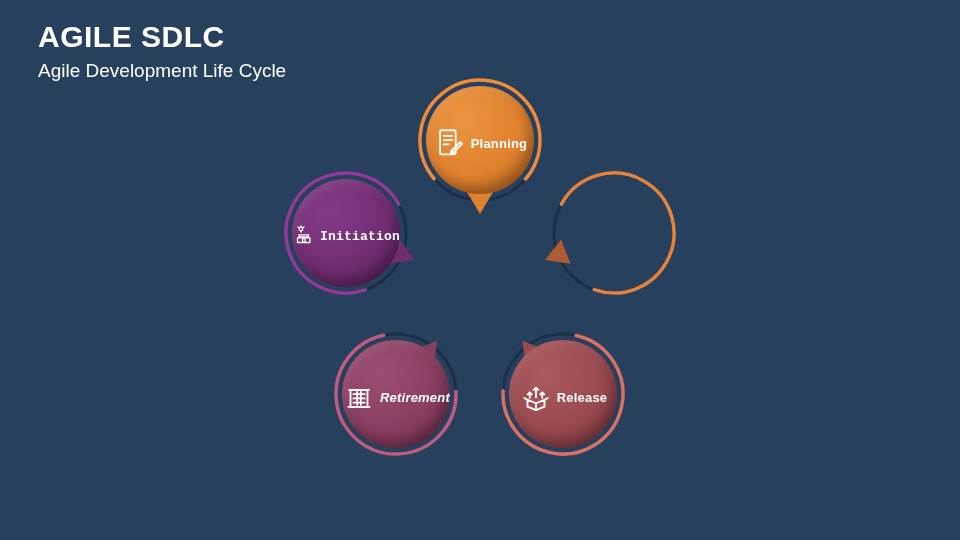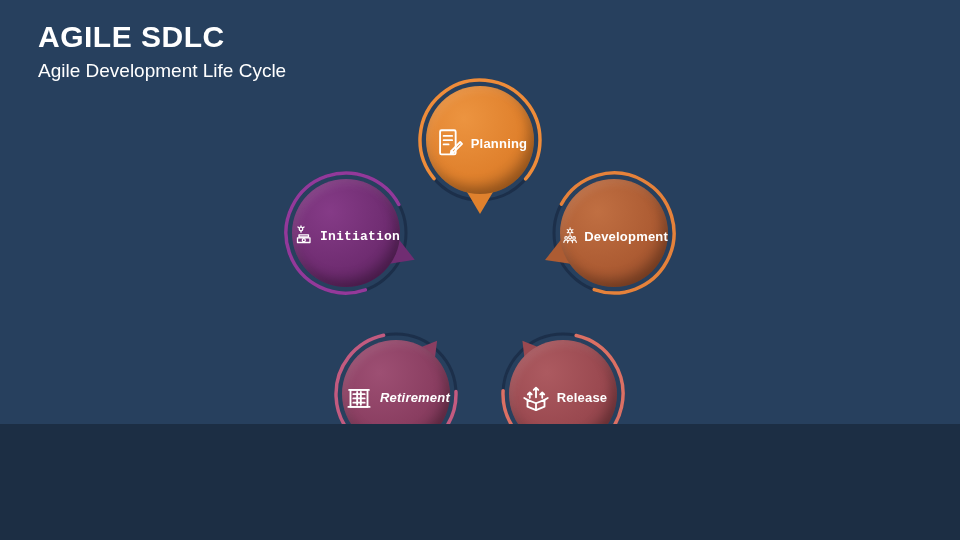--- a/index.html
+++ b/index.html
@@ -2,21 +2,21 @@
 <html><head>
 <meta charset="utf-8">
 <style>
   * { margin: 0; padding: 0; box-sizing: border-box; }
   html, body { background: #1c2e44; }
   body { font-family: "Liberation Sans", sans-serif; }
 
   .slide {
     position: relative;
     width: 960px;
-    height: 424px;
+    height: 540px;
     background: #27405e;
     overflow: hidden;
   }
 
   .title {
     position: absolute;
     left: 38px;
     top: 20px;
     color: #ffffff;
     font-size: 30px;
@@ -120,33 +120,20 @@
   <div class="station st-planning">
     <svg class="icon" width="34" height="34" viewBox="0 0 24 24" fill="none" stroke="#ffffff" stroke-width="1.3" stroke-linecap="round" stroke-linejoin="round">
       <rect x="5" y="3" width="11" height="17" rx="1"></rect>
       <path d="M7.5 7h6M7.5 10h6M7.5 13h3.5"></path>
       <path d="M13 17.5l6.2-6.2 1.3 1.3-6.2 6.2z"></path>
       <path d="M13 17.5l-.5 1.9 1.9-.5"></path>
     </svg>
     <div class="label">Planning</div>
   </div>
 
-  <div class="station st-development">
-    <svg class="icon" width="34" height="34" viewBox="0 0 24 24" fill="none" stroke="#ffffff" stroke-width="1.3" stroke-linecap="round" stroke-linejoin="round">
-      <circle cx="12" cy="6.3" r="2.1"></circle>
-      <path d="M12 3.4V2.3M14.4 5l1-.6M14.4 7.6l1 .6M9.6 5l-1-.6M9.6 7.6l-1 .6M12 9.2v1"></path>
-      <circle cx="7.3" cy="14.3" r="1.6"></circle>
-      <circle cx="16.7" cy="14.3" r="1.6"></circle>
-      <circle cx="12" cy="13.6" r="1.8"></circle>
-      <path d="M4.6 19.6c0-1.7 1.2-2.9 2.7-2.9 1 0 1.8.5 2.3 1.3"></path>
-      <path d="M19.4 19.6c0-1.7-1.2-2.9-2.7-2.9-1 0-1.8.5-2.3 1.3"></path>
-      <path d="M9 20c0-1.9 1.3-3.2 3-3.2s3 1.3 3 3.2"></path>
-    </svg>
-    <div class="label">Development</div>
-  </div>
 
   <div class="station st-release">
     <svg class="icon" width="34" height="34" viewBox="0 0 24 24" fill="none" stroke="#ffffff" stroke-width="1.3" stroke-linecap="round" stroke-linejoin="round">
       <path d="M6 14l6 2.4 6-2.4v4.8l-6 2.4-6-2.4z"></path>
       <path d="M6 14l-2.3-1.3M18 14l2.3-1.3M12 16.4v4.8"></path>
       <path d="M12 12.2V5.4M10.4 7l1.6-1.6L13.6 7"></path>
       <path d="M7.6 12.6V8.8M6.2 10.2l1.4-1.4 1.4 1.4"></path>
       <path d="M16.4 12.6V8.8M15 10.2l1.4-1.4 1.4 1.4"></path>
     </svg>
     <div class="label">Release</div>

